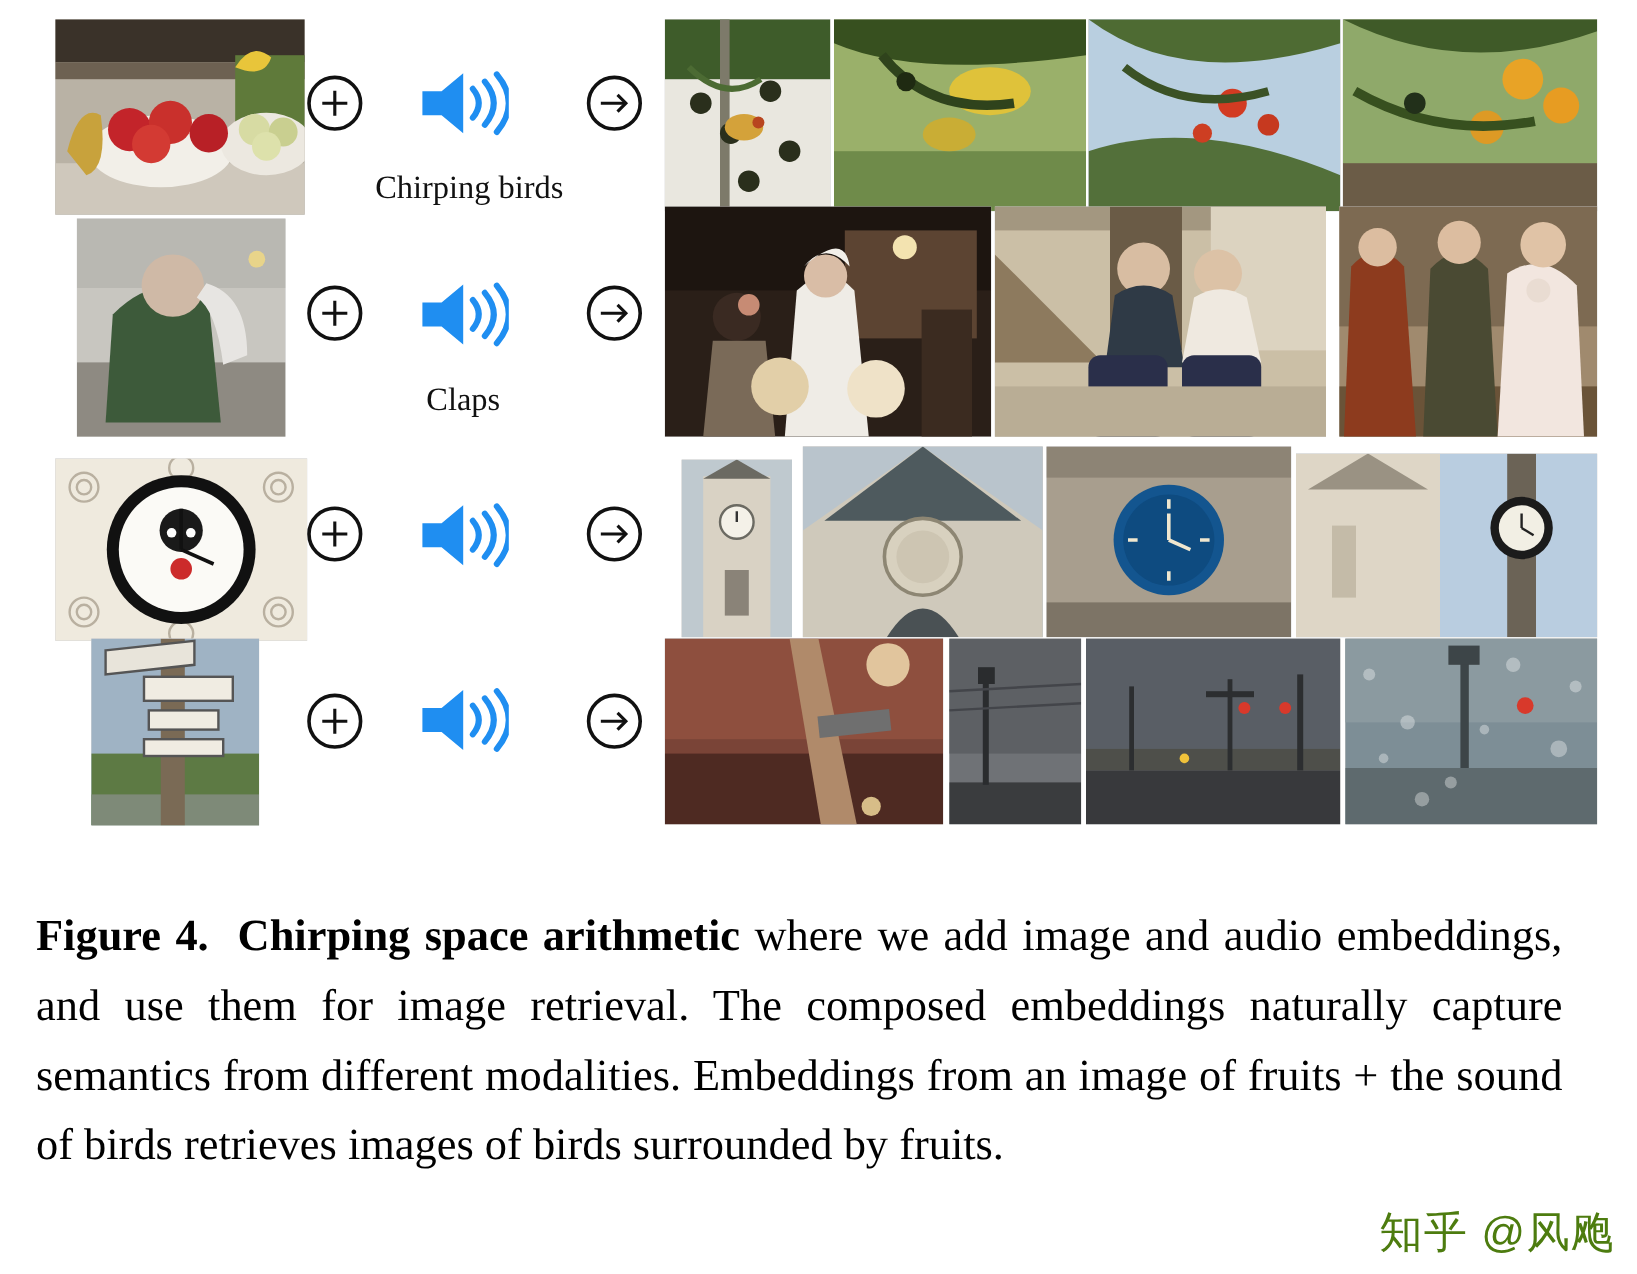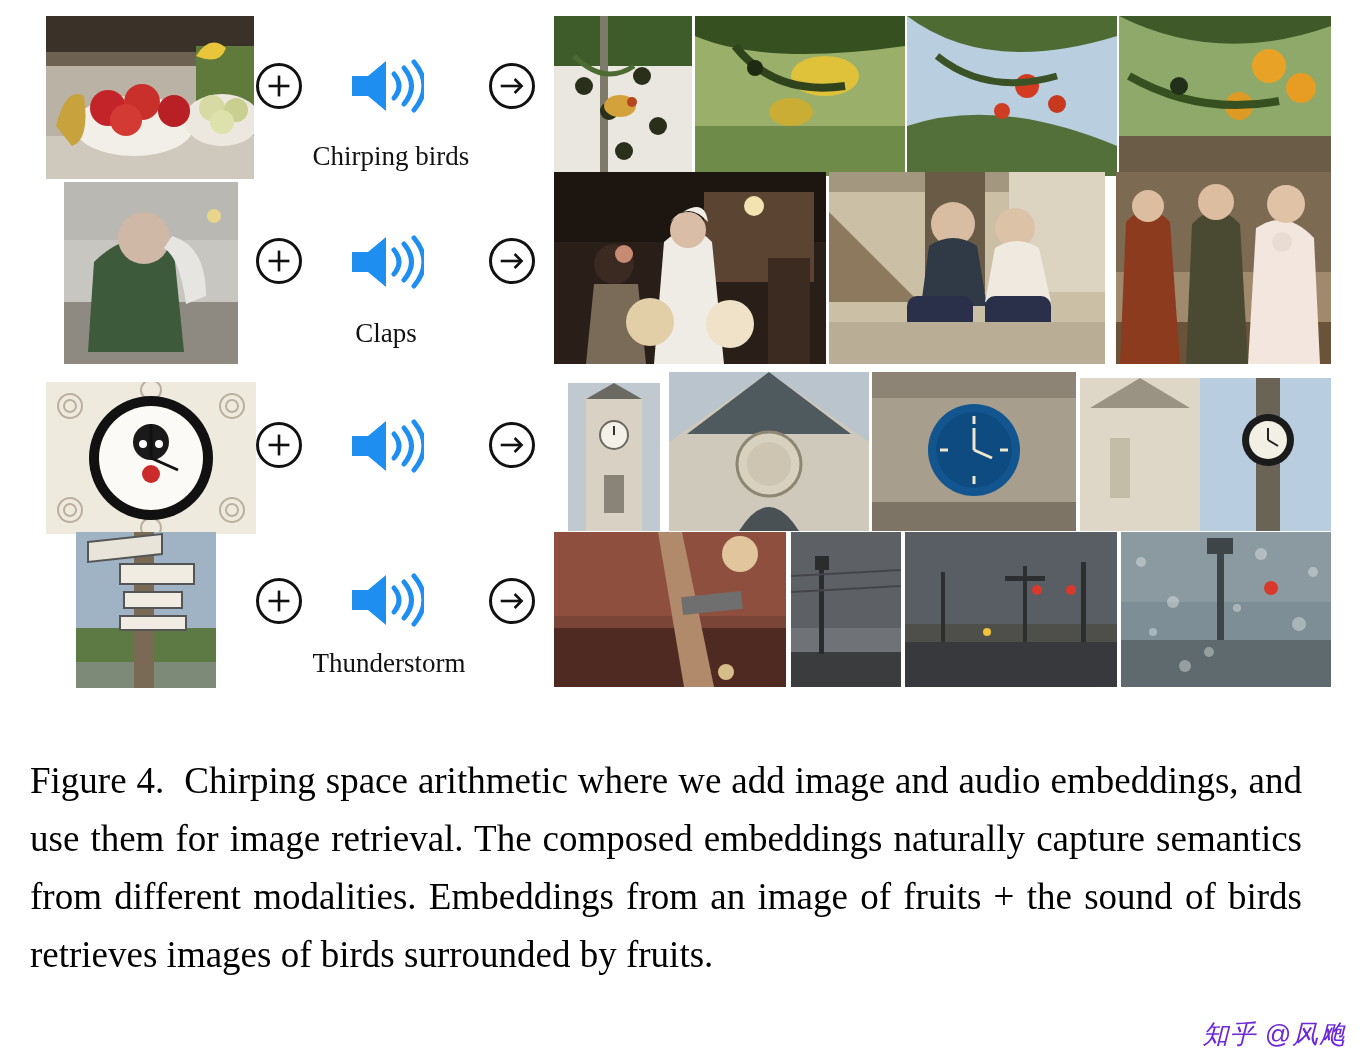--- a/index.html
+++ b/index.html
@@ -76,32 +76,31 @@
     position: absolute;
     left: 30px;
     top: 752px;
     width: 1272px;
     font-size: 37px;
     line-height: 58px;
     text-align: justify;
     color: #000;
     font-family: "Liberation Serif", serif;
   }
-  #caption b { font-weight: normal; }
+  #caption b { font-weight: bold; }
 
   
   #watermark {
     position: absolute;
     right: 18px;
     bottom: 10px;
-    font-size: 26px;
-    color: #6d28d9;
+    font-size: 36px;
+    color: #4d7c0f;
     font-family: "Liberation Sans", sans-serif;
     letter-spacing: 1px;
-    font-style: italic;
   }
 
   
   .ph { width: 100%; height: 100%; }
 </style>
 </head>
 <body>
 
 <div id="figure">
 
@@ -422,21 +421,20 @@
 
     <div class="speaker" style="left:330px; top:40px;">
       <svg viewBox="0 0 78 60">
         <path d="M6 20 H22 L40 5 V55 L22 40 H6 Z" fill="#1f8ef1"></path>
         <path d="M48 18 q10 12 0 24" stroke="#1f8ef1" stroke-width="5" fill="none" stroke-linecap="round"></path>
         <path d="M58 12 q15 18 0 36" stroke="#1f8ef1" stroke-width="5" fill="none" stroke-linecap="round"></path>
         <path d="M68 6 q20 24 0 48" stroke="#1f8ef1" stroke-width="5" fill="none" stroke-linecap="round"></path>
       </svg>
     </div>
 
-    <div class="audio-label" style="left:248px; top:118px; width:250px;">Thunderstorm</div>
 
     <div class="op" style="left:473px; top:48px;">
       <svg viewBox="0 0 46 46">
           <line x1="10" y1="23" x2="33" y2="23" stroke="#111" stroke-width="3"></line>
           <polyline points="26,15 34,23 26,31" fill="none" stroke="#111" stroke-width="3"></polyline>
         </svg>
     </div>
 
     <div class="result" style="left:538px; top:2px; width:232px; height:155px;">
       <svg class="ph" viewBox="0 0 232 155" preserveAspectRatio="none">

